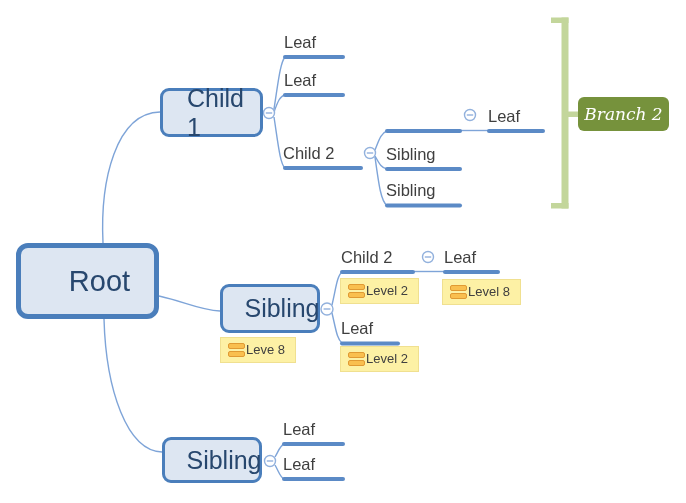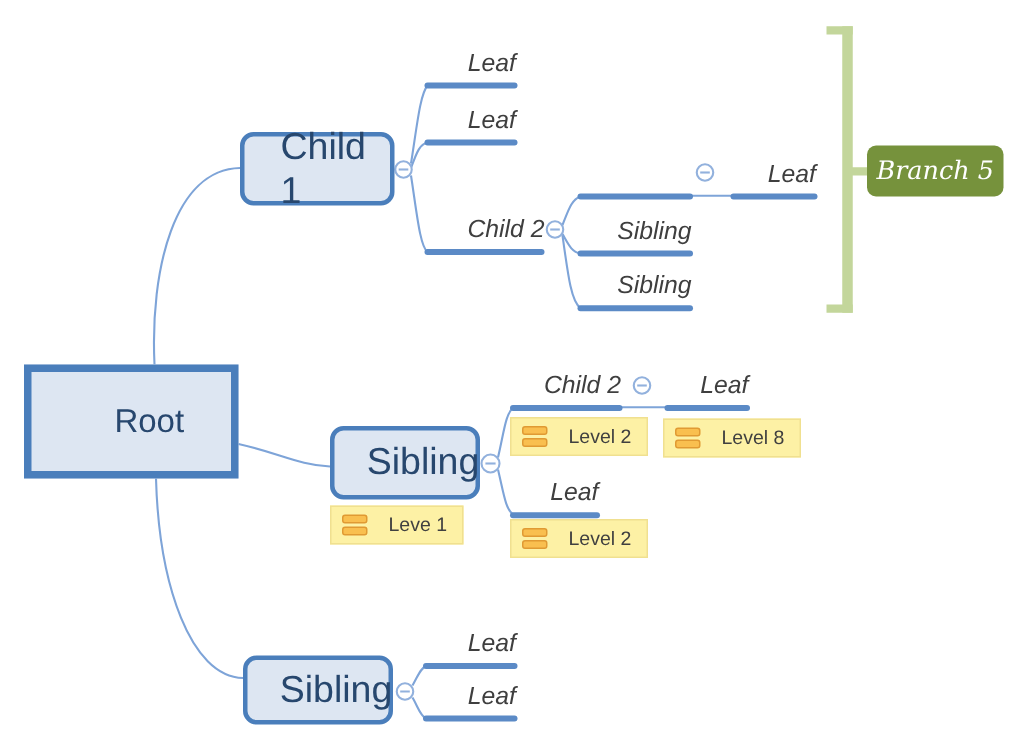--- a/index.html
+++ b/index.html
@@ -16,30 +16,30 @@
   .bracket rect { fill:var(--bracket-green,#c3d69b); }
 
   .box {
     position:absolute; box-sizing:border-box;
     display:flex; align-items:center; justify-content:center;
     background:var(--box-fill,#dde6f2);
     border:3px solid var(--accent-blue,#4a7ebb);
     border-radius:9px; color:var(--box-text,#27476e);
     font-size:25px; cursor:default;padding-left:24px;
   }
-  .box.root { border-width:5px; border-radius:0; font-size:22px; }
+  .box.root { border-width:5px; border-radius:12px; font-size:29px; }
 
   .tnode {
-    position:absolute; text-align:right; white-space:nowrap;
-    font-size:16.5px; color:var(--node-text,#3f3f3f); cursor:default;font-style:italic;
+    position:absolute; text-align:left; white-space:nowrap;
+    font-size:16.5px; color:var(--node-text,#3f3f3f); cursor:default;
   }
 
   .ylabel {
     position:absolute; box-sizing:border-box;
-    display:flex; align-items:center; gap:14px;
+    display:flex; align-items:center; gap:1px;
     background:var(--label-fill,#fdf1a5);
     border:1px solid var(--label-border,#f0e090);
     padding:4px 10px 5px 7px; font-size:13px; color:#404040; cursor:default;
   }
   .bars { display:flex; flex-direction:column; gap:2px; }
   .bars i {
     display:block; width:15px; height:4px;
     background:var(--label-bars,#f9bf4f);
     border:1px solid var(--label-bars-border,#e09a33);
     border-radius:2px;
@@ -140,21 +140,21 @@
   <div class="tnode" style="left:444px; top:248px; width:55px;">Leaf</div>
   <div class="tnode" style="left:341px; top:319px; width:58px;">Leaf</div>
   <div class="tnode" style="left:283px; top:420px; width:61px;">Leaf</div>
   <div class="tnode" style="left:283px; top:455px; width:61px;">Leaf</div>
 
   <div class="ylabel" style="left:220px; top:337px;">
     <span class="bars">
         <i></i>
         <i></i>
       </span>
-    <span>Leve 1</span>
+    <span>Leve 8</span>
   </div>
   <div class="ylabel" style="left:340px; top:278px;">
     <span class="bars">
         <i></i>
         <i></i>
       </span>
     <span>Level 2</span>
   </div>
   <div class="ylabel" style="left:442px; top:279px;">
     <span class="bars">
@@ -164,15 +164,15 @@
     <span>Level 8</span>
   </div>
   <div class="ylabel" style="left:340px; top:346px;">
     <span class="bars">
         <i></i>
         <i></i>
       </span>
     <span>Level 2</span>
   </div>
 
-  <div class="branch-label">Branch 5</div>
+  <div class="branch-label">Branch 2</div>
 
 </div>
 
 </body></html>

